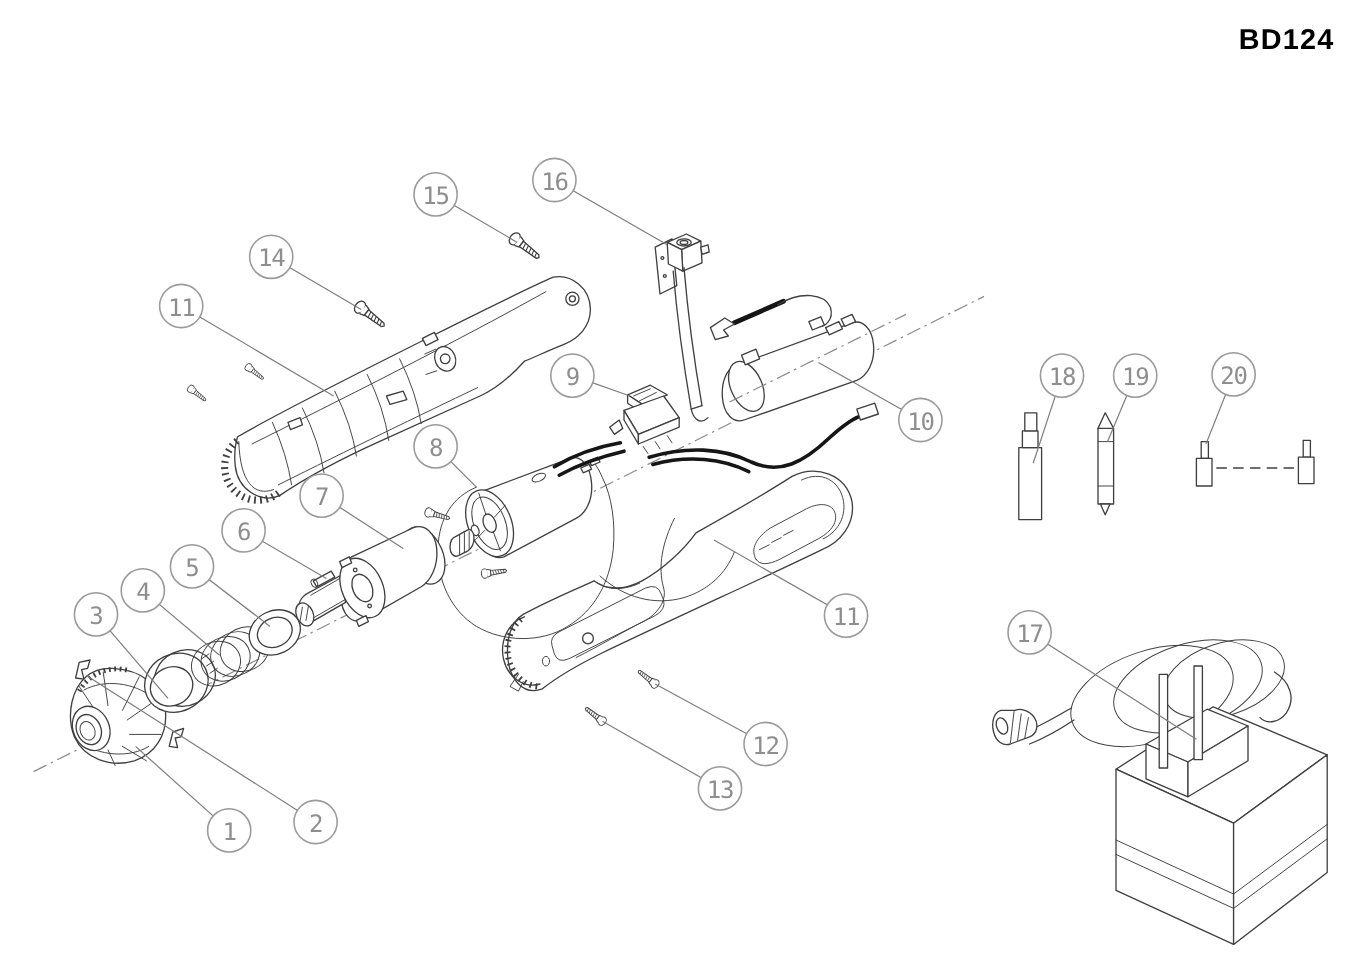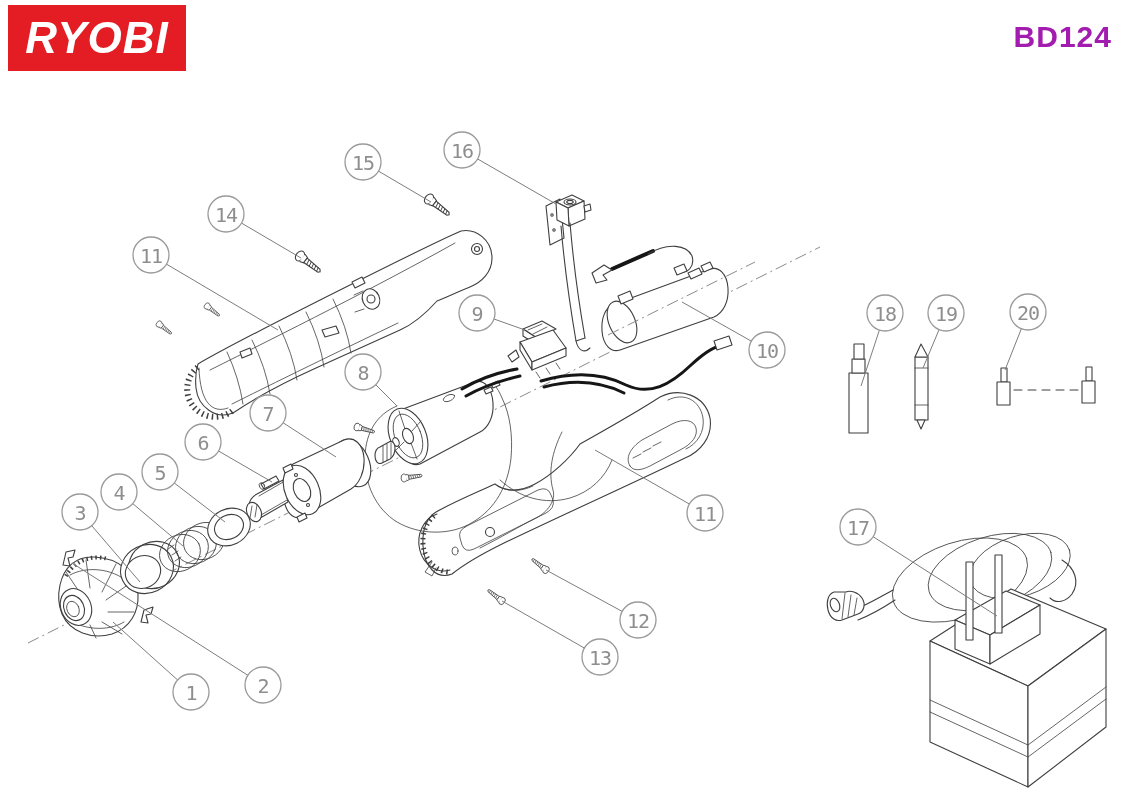--- a/index.html
+++ b/index.html
@@ -5,43 +5,40 @@
   :root{
     --logo-red:#e31d23; --line:#3f3f3f; --callout:#8e8e8e; --leader:#7d7d7d; --wire:#161616;
   }
   html,body{margin:0;padding:0;background:#fff;}
   .page{position:relative;width:1132px;height:800px;background:#fff;overflow:hidden;
         font-family:"Liberation Sans",sans-serif;}
   .logo{position:absolute;left:8px;top:5px;width:178px;height:66px;background:var(--logo-red);
         display:flex;align-items:center;justify-content:center;}
   .logo span{color:#fff;font-style:italic;font-weight:bold;font-size:44px;letter-spacing:1px;
         font-family:"Liberation Sans",sans-serif;}
-  .model{position:absolute;right:20px;top:20px;font-size:30px;font-weight:bold;color:#a21caf;
+  .model{position:absolute;right:20px;top:20px;font-size:24px;font-weight:bold;color:#000000;
         letter-spacing:1px;}
   svg{position:absolute;left:0;top:0;}
   .part{stroke:var(--line);stroke-width:1.1;fill:none;stroke-linejoin:round;stroke-linecap:round;}
   .partw{stroke:var(--line);stroke-width:1.1;fill:#fff;stroke-linejoin:round;stroke-linecap:round;}
   .thin{stroke-width:0.8;}
   .hatch{stroke:var(--line);fill:none;}
   .wire{stroke:var(--wire);stroke-width:3;fill:none;stroke-linecap:round;}
   .wire4{stroke:var(--wire);stroke-width:4;fill:none;stroke-linecap:round;}
   .dashline{stroke:#8a8a8a;stroke-width:1;fill:none;stroke-dasharray:12 4 2 4;}
   .leader{stroke:var(--leader);stroke-width:1;fill:none;}
   .balloon{fill:#fff;stroke:#9a9a9a;stroke-width:1.3;}
   .balloon-num{fill:var(--callout);font-family:"DejaVu Sans Mono",monospace;font-size:20px;
         text-anchor:middle;dominant-baseline:central;letter-spacing:-1px;}
 </style>
 </head>
 <body>
 
 <div class="page">
 
-  <div class="logo">
-    <span>RYOBI</span>
-  </div>
   <div class="model">BD124</div>
 
   <svg width="1132" height="800" viewBox="0 0 1132 800">
     <defs>
       <g id="screw-proto">
         <ellipse cx="0" cy="0" rx="4" ry="5.5" fill="#fff" stroke="var(--line)" stroke-width="1.1"></ellipse>
         <path d="M 3,-4.5 L 7,-3.2 L 7,3.2 L 3,4.5" fill="#fff" stroke="var(--line)" stroke-width="1.1"></path>
         <path d="M 7,-2.8 L 24,-1.8 L 25.5,0 L 24,1.8 L 7,2.8 Z" fill="#fff" stroke="var(--line)" stroke-width="1.1"></path>
         <path d="M 9.5,-2.6 L 10.5,2.6 M 12.5,-2.4 L 13.5,2.4 M 15.5,-2.2 L 16.5,2.2 M 18.5,-2 L 19.5,2 M 21.5,-1.9 L 22.5,1.9" stroke="var(--line)" stroke-width="0.9" fill="none"></path>
       </g>

